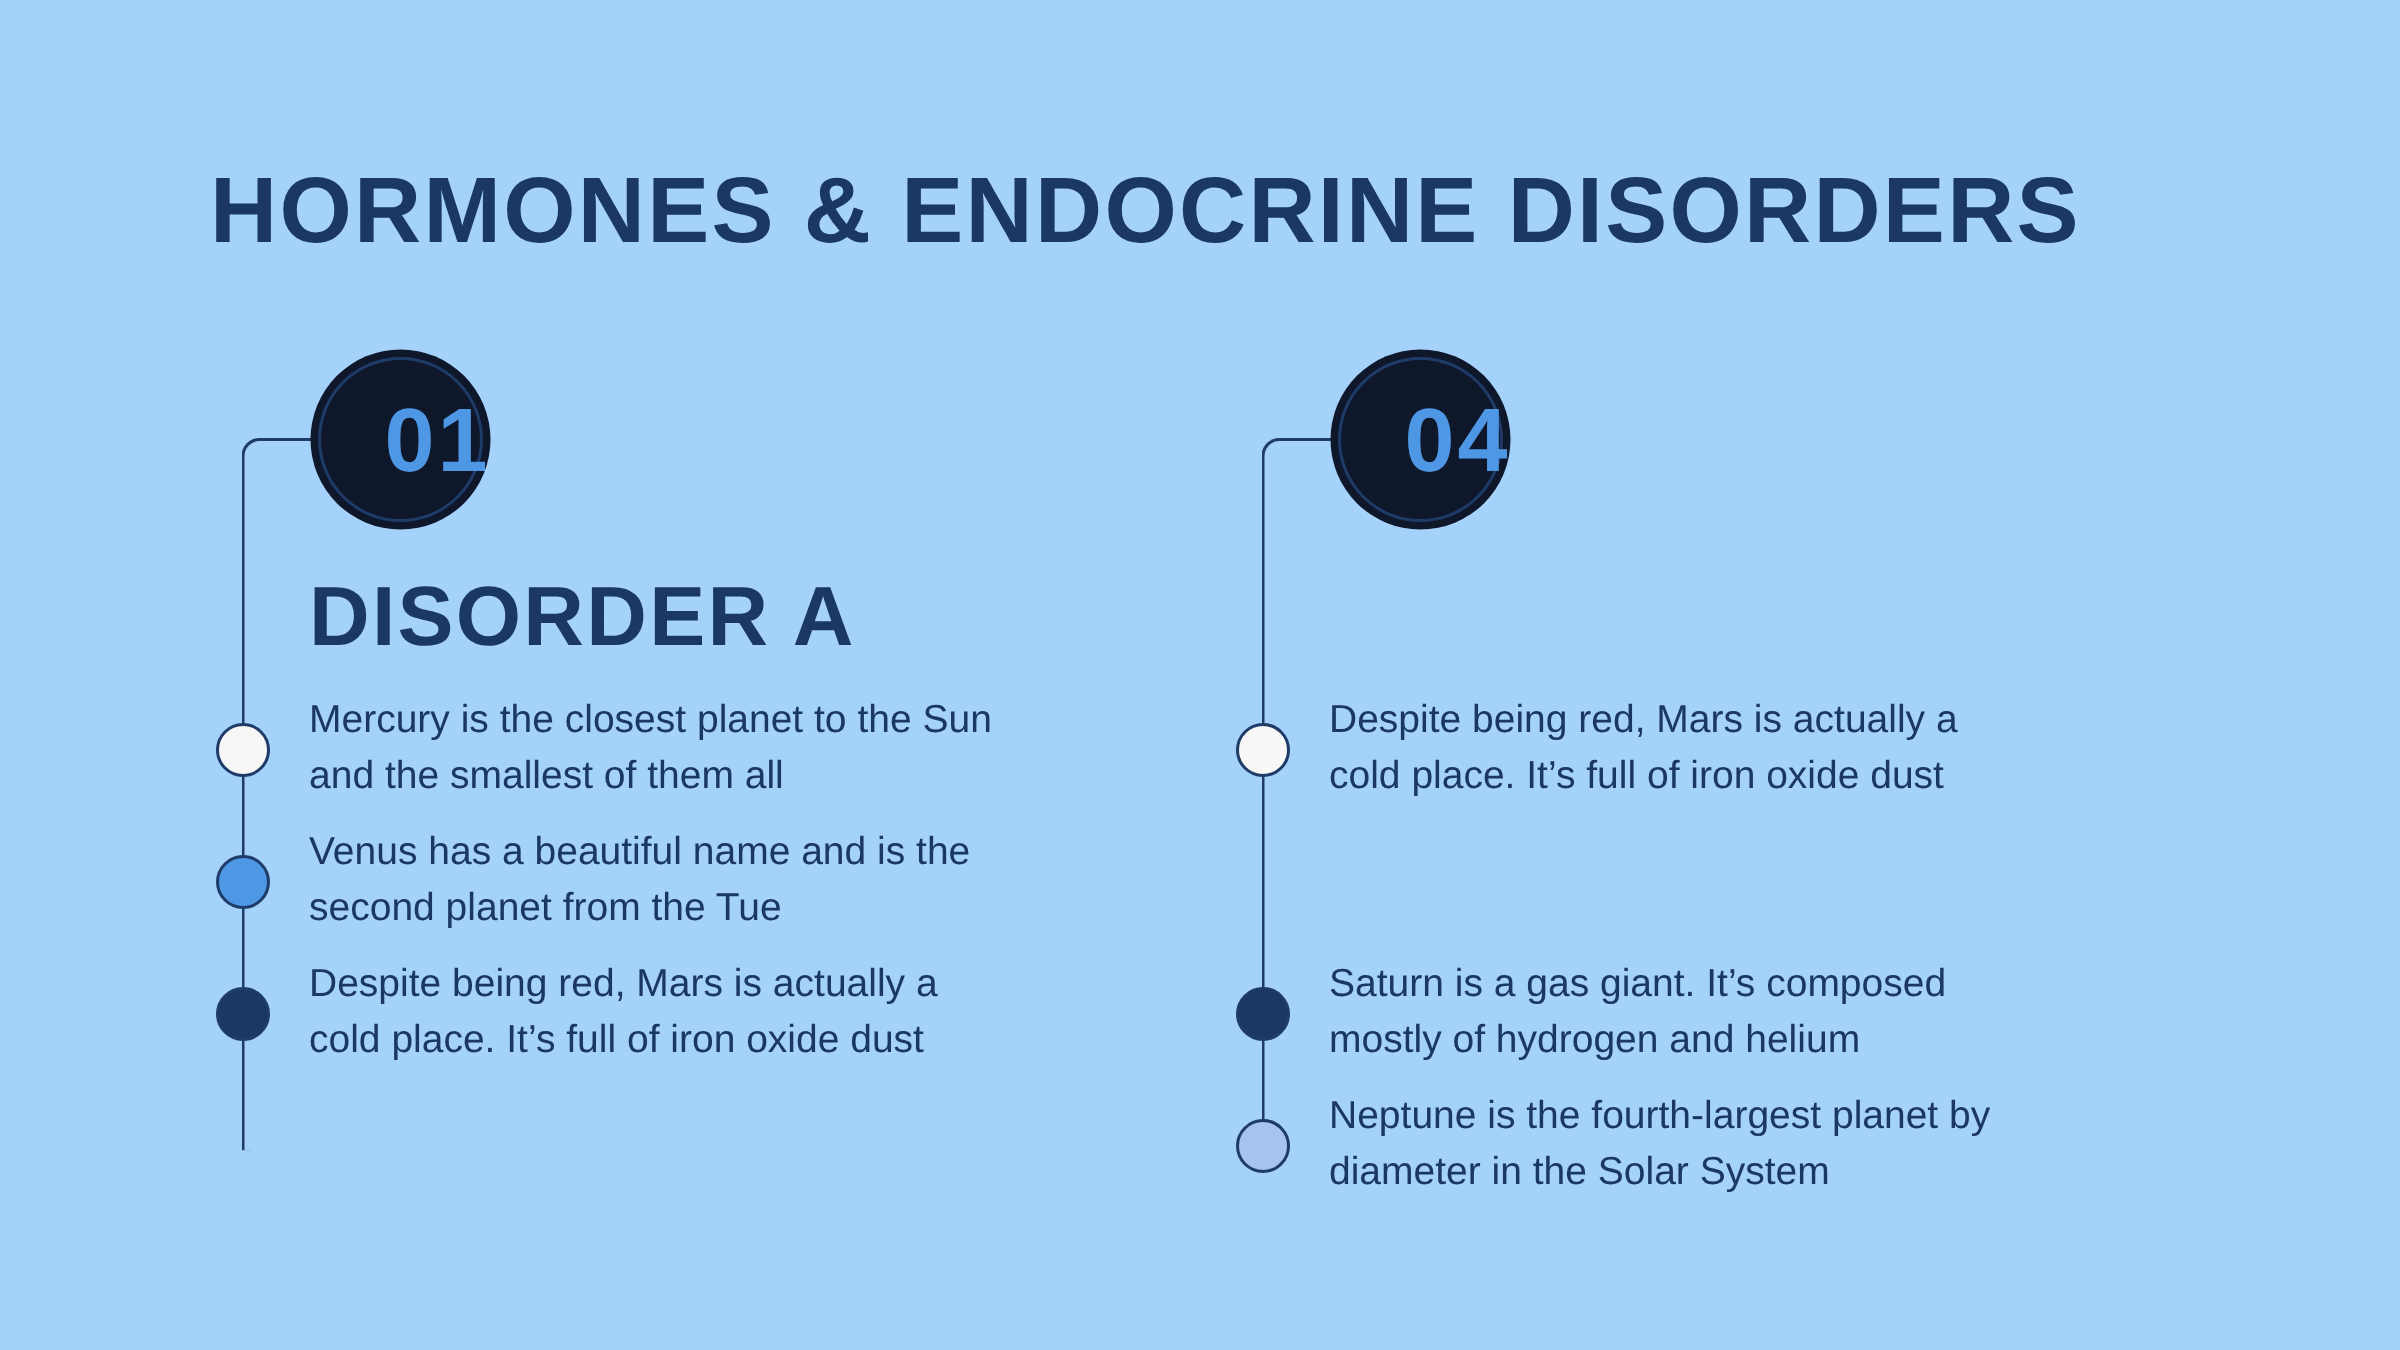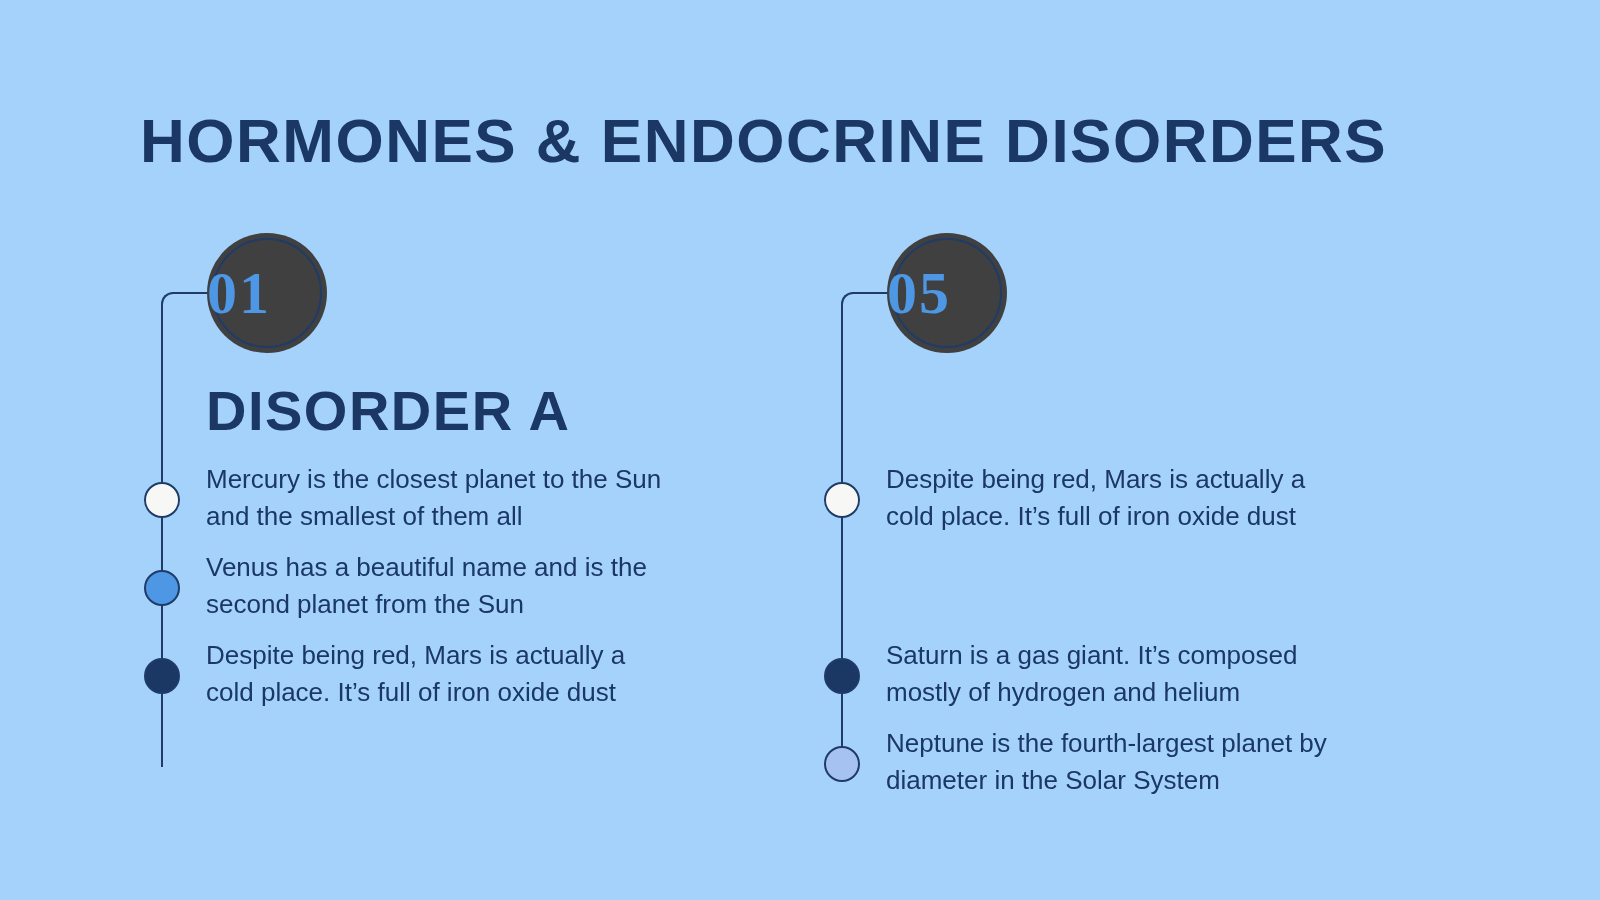--- a/index.html
+++ b/index.html
@@ -34,22 +34,22 @@
     width:47px;height:473px;
     border-left:2px solid #1f3b68;
     border-top:2px solid #1f3b68;
     border-top-left-radius:12px;
   }
   .badge{
     position:absolute;
     left:61px;top:0;
     width:120px;height:120px;
     border-radius:50%;
-    background:#404040;
-    display:flex;align-items:center;justify-content:flex-start;font-family:Liberation Serif, serif;
+    background:#0f172a;
+    display:flex;align-items:center;justify-content:flex-end;
   }
   .badge::before{
     content:"";
     position:absolute;
     inset:5px;
     border:2px solid #1f3b68;
     border-radius:50%;
   }
   .badge-num{
     font-size:60px;
@@ -109,33 +109,33 @@
     <h2 class="heading">DISORDER A</h2>
 
     <div class="item item-0">
       <span class="bullet" style="background-color: rgb(247, 248, 245);"></span>
       <p class="item-text">Mercury is the closest planet to the Sun
 and the smallest of them all</p>
     </div>
     <div class="item item-1">
       <span class="bullet" style="background-color: rgb(77, 151, 228);"></span>
       <p class="item-text">Venus has a beautiful name and is the
-second planet from the Sun</p>
+second planet from the Tue</p>
     </div>
     <div class="item item-2">
       <span class="bullet" style="background-color: rgb(27, 55, 100);"></span>
       <p class="item-text">Despite being red, Mars is actually a
 cold place. It’s full of iron oxide dust</p>
     </div>
   </section>
 
   <section class="column col-2">
     <div class="connector"></div>
     <div class="badge">
-      <span class="badge-num" style="color: rgb(77, 151, 228);">05</span>
+      <span class="badge-num" style="color: rgb(77, 151, 228);">04</span>
     </div>
 
     <div class="item item-0">
       <span class="bullet" style="background-color: rgb(247, 248, 245);"></span>
       <p class="item-text">Despite being red, Mars is actually a
 cold place. It’s full of iron oxide dust</p>
     </div>
     <div class="item item-2">
       <span class="bullet" style="background-color: rgb(27, 55, 100);"></span>
       <p class="item-text">Saturn is a gas giant. It’s composed

